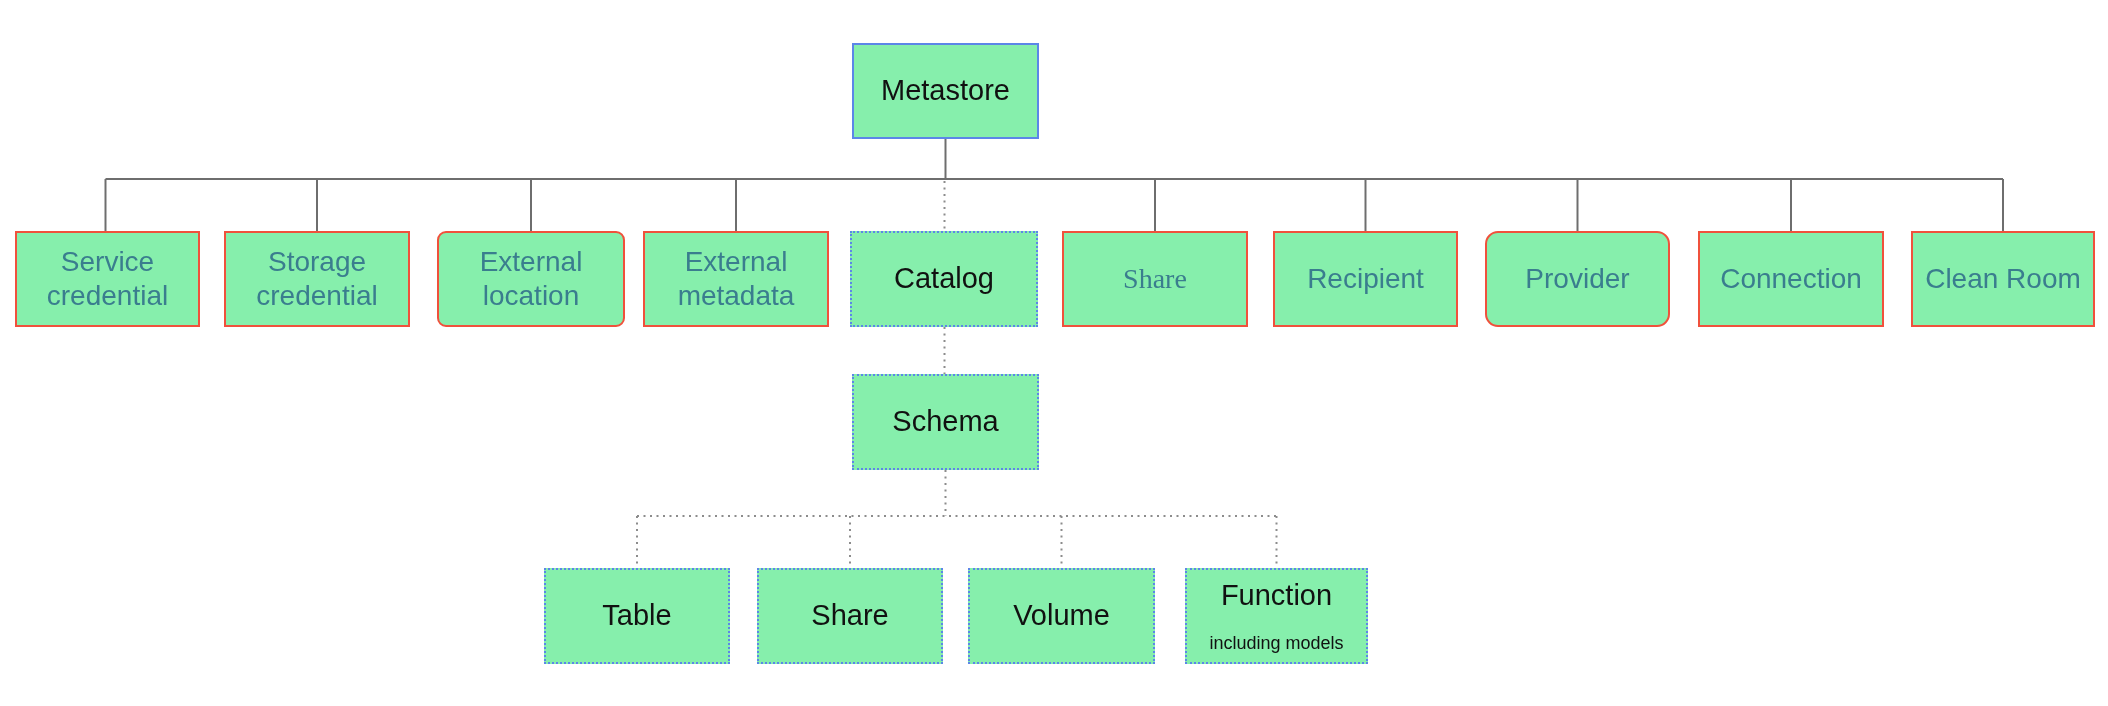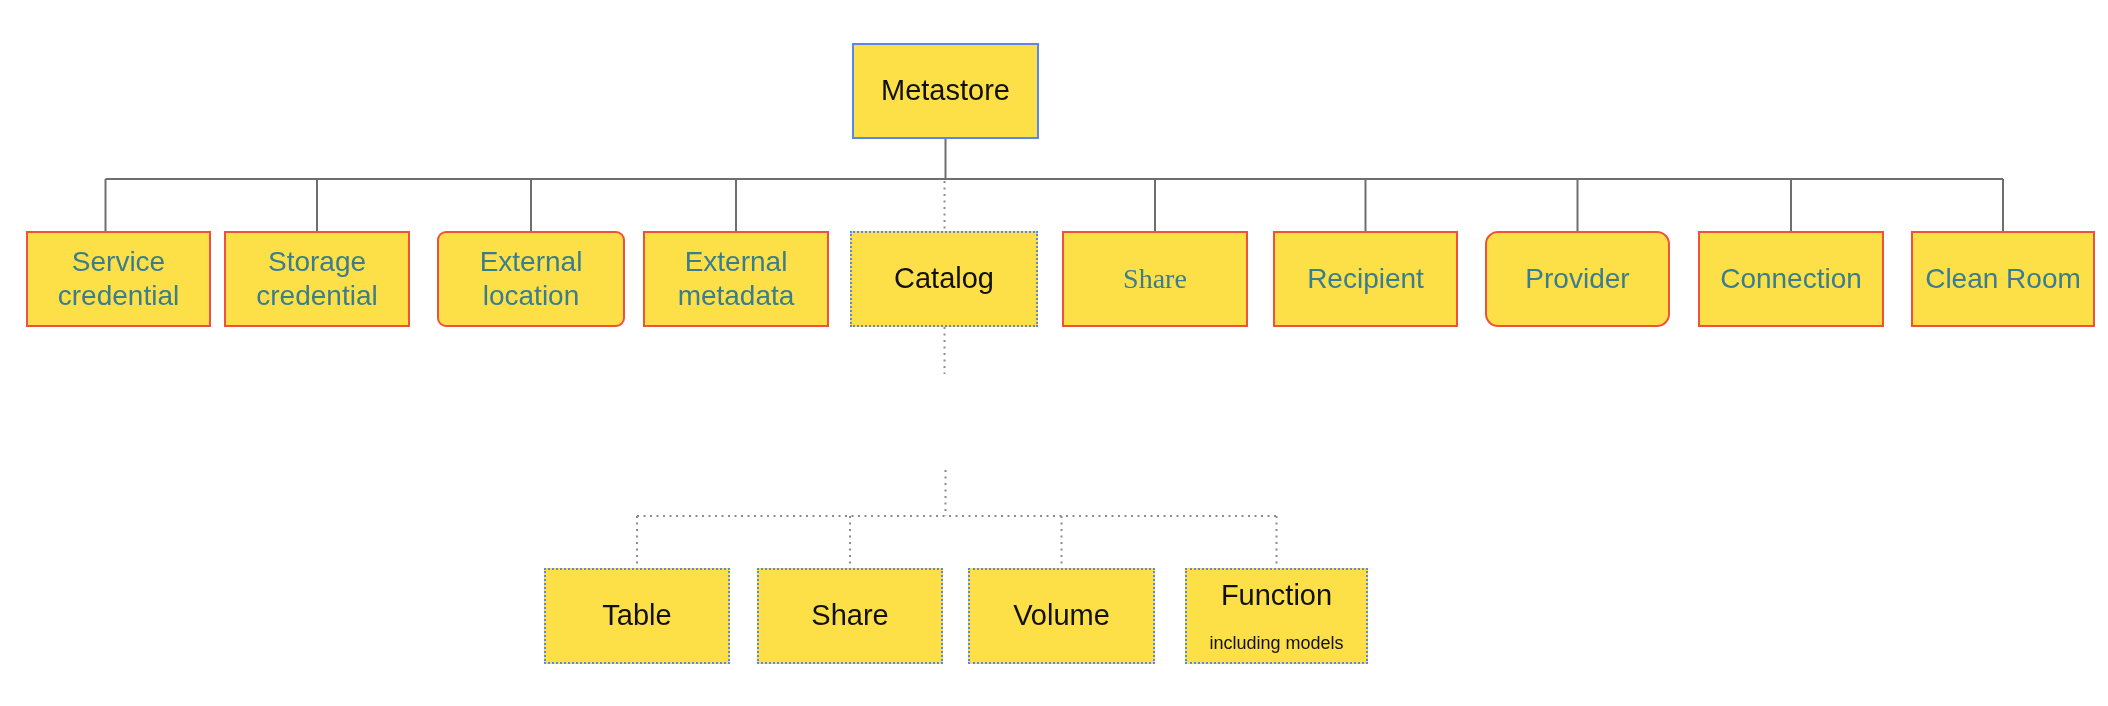--- a/index.html
+++ b/index.html
@@ -24,21 +24,21 @@
     pointer-events:none;
   }
   .solid-line{stroke:var(--line-gray);stroke-width:2;fill:none;}
   .dotted-line{stroke:var(--dotted-gray);stroke-width:2;fill:none;stroke-dasharray:2 4.5;}
   .node{
     position:absolute;
     box-sizing:border-box;
     display:flex;flex-direction:column;
     align-items:center;justify-content:center;
     text-align:center;
-    background:#fde047;
+    background:#86efac;
     line-height:1.22;
     padding:0 10px;
   }
   .node .label{display:block;}
   .red-solid{
     border:2px solid var(--accent-red);
     color:var(--teal-text);
     font-size:28px;
   }
   .blue-solid{
@@ -95,21 +95,21 @@
       <line x1="850" y1="516" x2="850" y2="568"></line>
       <line x1="1061.5" y1="516" x2="1061.5" y2="568"></line>
       <line x1="1276.5" y1="516" x2="1276.5" y2="568"></line>
     </g>
   </svg>
 
   <div class="node blue-solid" style="left:852px;top:43px;width:187px;height:96px;">
     <span class="label">Metastore</span>
   </div>
 
-  <div class="node red-solid" style="left:26px;top:231px;width:185px;height:96px;">
+  <div class="node red-solid" style="left:15px;top:231px;width:185px;height:96px;">
     <span class="label">Service credential</span>
   </div>
 
   <div class="node red-solid" style="left:224px;top:231px;width:186px;height:96px;">
     <span class="label">Storage credential</span>
   </div>
 
   <div class="node red-solid" style="left:437px;top:231px;width:188px;height:96px;border-radius:9px;">
     <span class="label">External location</span>
   </div>
@@ -135,20 +135,23 @@
   </div>
 
   <div class="node red-solid" style="left:1698px;top:231px;width:186px;height:96px;justify-content:center;">
     <span class="label">Connection</span>
   </div>
 
   <div class="node red-solid" style="left:1911px;top:231px;width:184px;height:96px;">
     <span class="label">Clean Room</span>
   </div>
 
+  <div class="node blue-dotted" style="left:852px;top:374px;width:187px;height:96px;">
+    <span class="label">Schema</span>
+  </div>
 
   <div class="node blue-dotted" style="left:544px;top:568px;width:186px;height:96px;">
     <span class="label">Table</span>
   </div>
 
   <div class="node blue-dotted" style="left:757px;top:568px;width:186px;height:96px;">
     <span class="label">Share</span>
   </div>
 
   <div class="node blue-dotted" style="left:968px;top:568px;width:187px;height:96px;">

